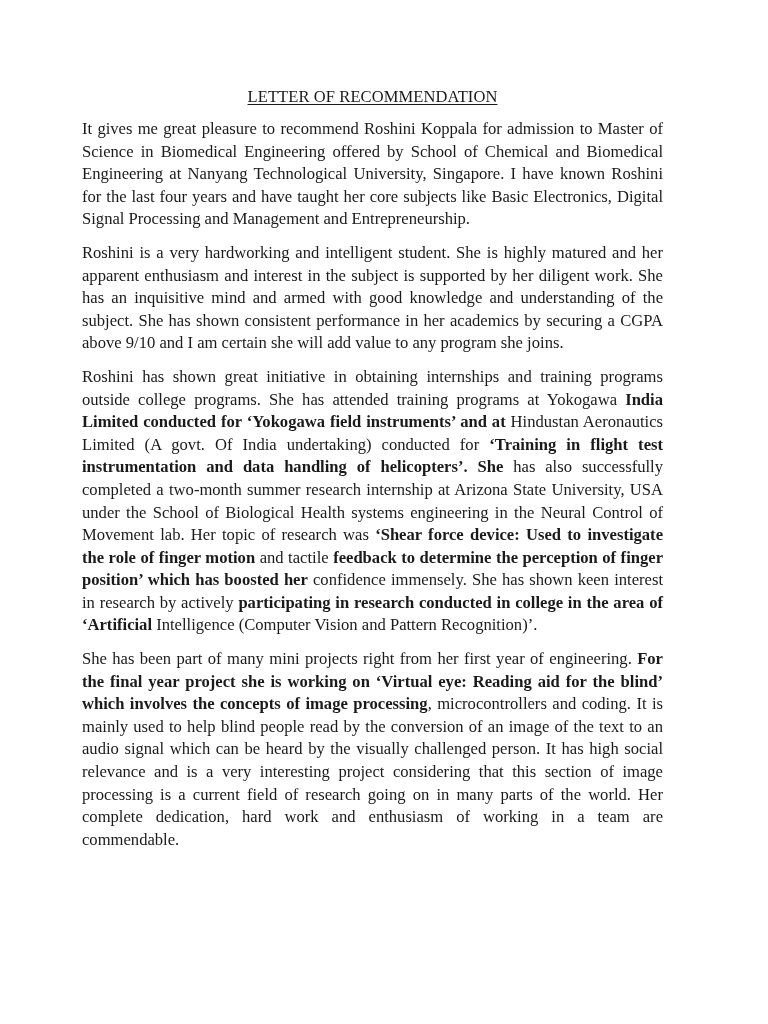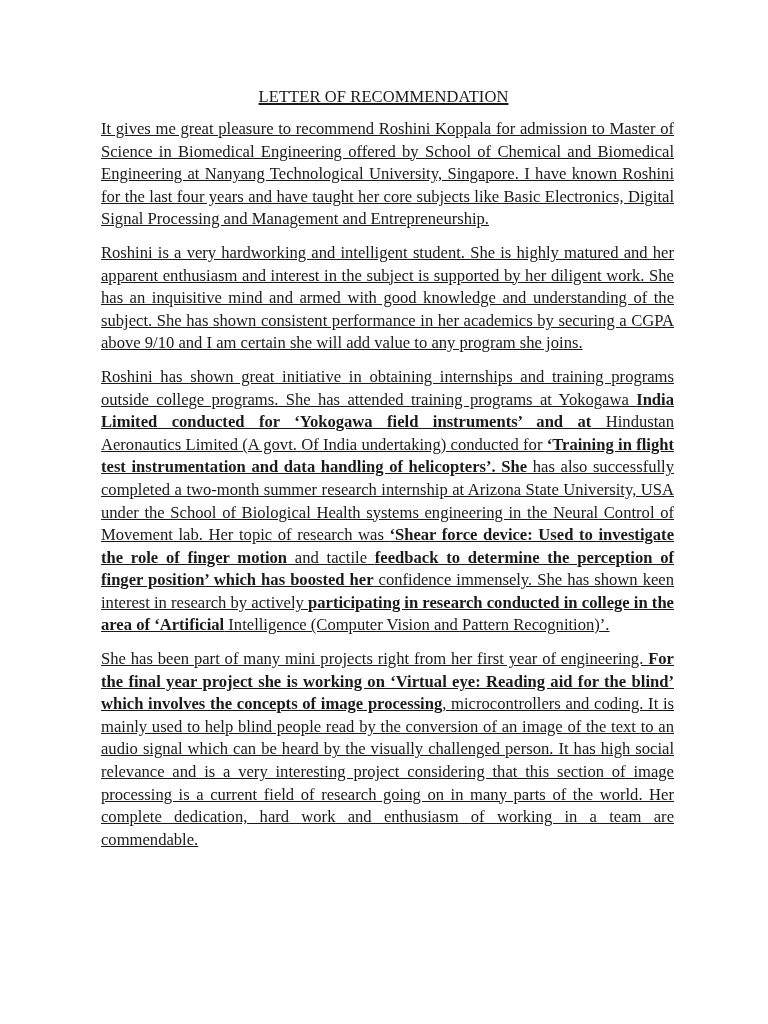--- a/index.html
+++ b/index.html
@@ -10,37 +10,36 @@
     body {
       width: 768px;
       height: 1024px;
       overflow: hidden;
       position: relative;
       font-family: "Liberation Serif", "DejaVu Serif", serif;
       color: #1a1a1a;
     }
     .page {
       position: absolute;
-      left: 93px;
+      left: 82px;
       top: 86px;
       width: 581px;
-      text-decoration: underline;
     }
     .title {
       text-align: center;
       font-size: 16.5px;
       text-decoration: underline;
       text-underline-offset: 2px;
       margin: 0 0 10px 0;
       line-height: 22px;
       letter-spacing: 0.1px;
       font-weight: normal;
     }
     .para {
-      margin: 0 0 11px 8px;
+      margin: 0 0 11px 0;
       font-size: 16.6px;
       line-height: 22.6px;
       text-align: justify;
       text-align-last: left;
     }
     .para b {
       font-weight: bold;
     }
   </style>
 </head>

